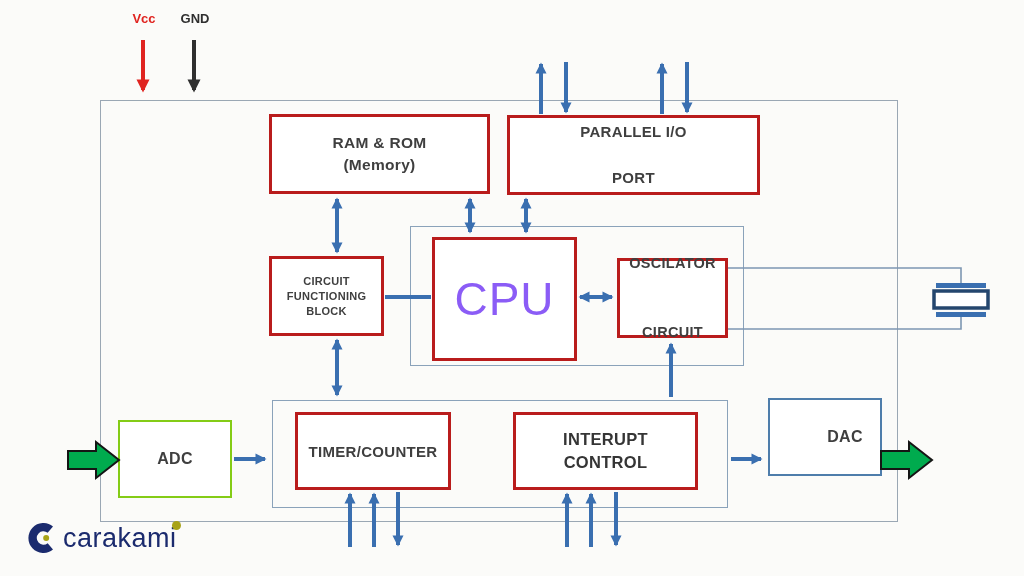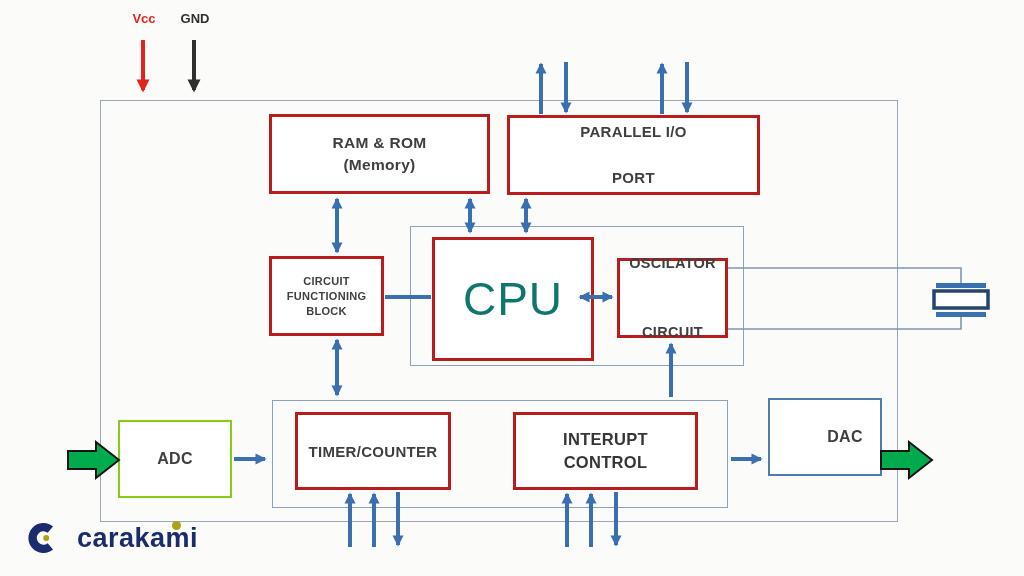--- a/index.html
+++ b/index.html
@@ -16,39 +16,39 @@
   
   .block{
     position:absolute;box-sizing:border-box;background:#ffffff;
     border:3px solid #b91c1c;color:#3f3f3f;font-weight:bold;
     display:flex;flex-direction:column;align-items:center;justify-content:center;
     text-align:center;z-index:3;letter-spacing:.3px;
   }
   .block .bl{display:block;}
   #ram{left:269px;top:114px;width:221px;height:80px;font-size:15.5px;line-height:22px;}
   #pio{left:507px;top:115px;width:253px;height:80px;font-size:15px;line-height:22px;gap:24px;}
-  #cpu{left:432px;top:237px;width:162px;height:124px;font-size:46px;font-weight:400;color:#0f766e;letter-spacing:1px;}
+  #cpu{left:432px;top:237px;width:145px;height:124px;font-size:46px;font-weight:400;color:#8b5cf6;letter-spacing:1px;}
   #osc{left:617px;top:258px;width:111px;height:80px;font-size:14.5px;line-height:21px;gap:48px;}
   #sfb{left:269px;top:256px;width:115px;height:80px;font-size:11px;line-height:15px;}
   #timer{left:295px;top:412px;width:156px;height:78px;font-size:15px;}
   #intc{left:513px;top:412px;width:185px;height:78px;font-size:16.5px;line-height:23px;color:#353535;}
   #adc{left:118px;top:420px;width:114px;height:78px;font-size:16px;border:2px solid #84cc16;}
   #dac{left:768px;top:398px;width:114px;height:78px;font-size:16px;border:2px solid #4e7dab;padding-left:40px;}
 
   
   .pin-label{position:absolute;font-weight:bold;font-size:13px;z-index:4;text-align:center;}
   #vcc-label{left:121px;top:11px;width:46px;color:#e02420;}
   #gnd-label{left:169px;top:11px;width:52px;color:#2f2f2f;}
 
   
   #wires{position:absolute;left:0;top:0;z-index:5;pointer-events:none;}
 
   
   #logo{position:absolute;left:27px;top:520px;height:36px;display:flex;align-items:center;z-index:6;}
-  #logo-text{font-size:27px;font-weight:bold;color:#1b2b6e;margin-left:20px;letter-spacing:.5px;}
+  #logo-text{font-size:27px;font-weight:normal;color:#1b2b6e;margin-left:6px;letter-spacing:.5px;}
   #logo-idot{position:absolute;left:145px;top:1px;width:9px;height:9px;border-radius:50%;background:#a8a317;}
 </style>
 </head>
 <body>
 
 <div id="stage">
 
   <div class="outline" id="chip"></div>
   <div class="outline" id="cpu-cluster"></div>
   <div class="outline" id="periph-cluster"></div>

